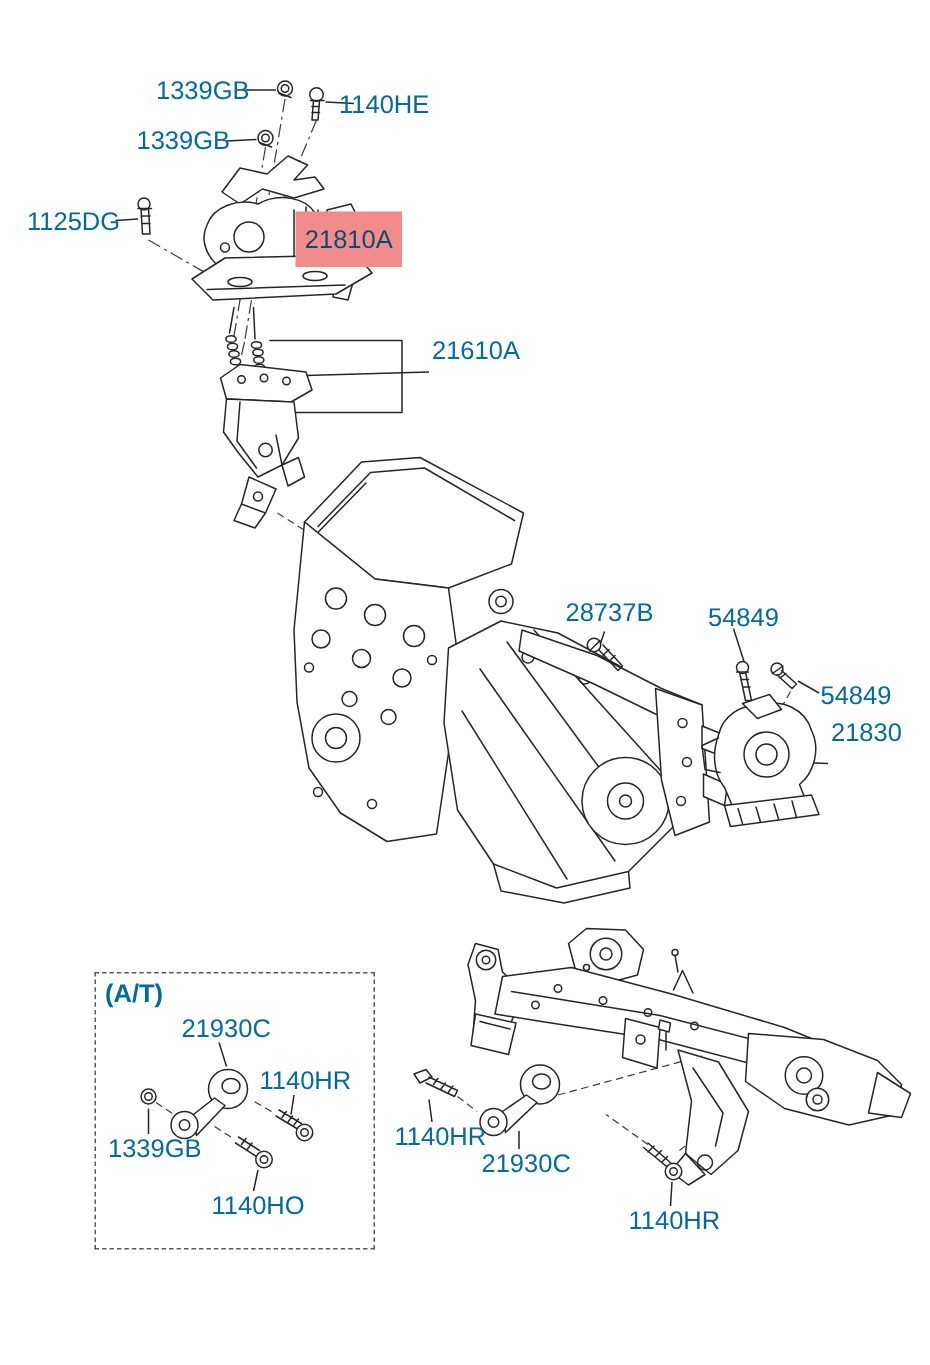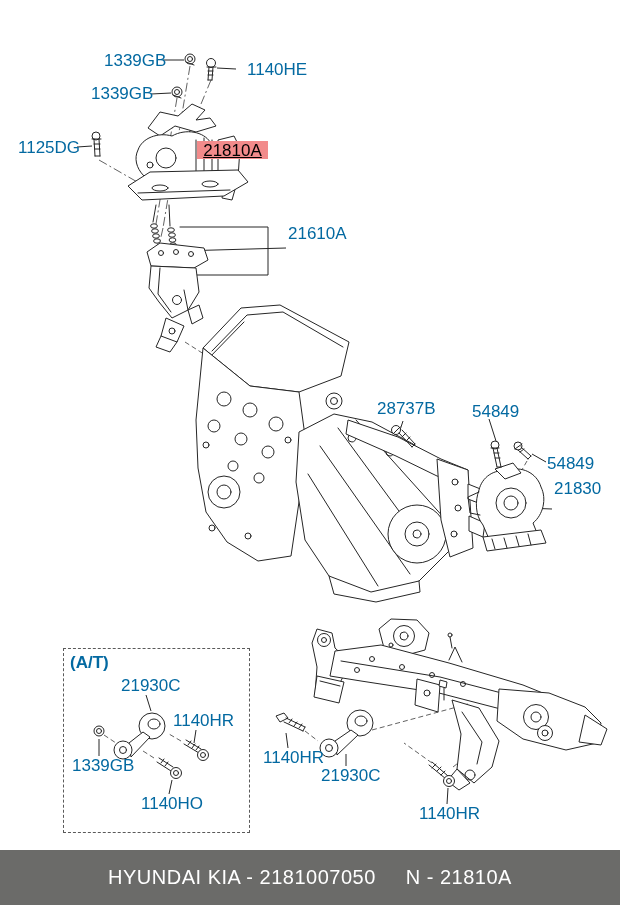--- a/index.html
+++ b/index.html
@@ -6,23 +6,23 @@
   .stage{position:relative;width:620px;height:910px;background:#fff;overflow:hidden;
          font-family:"Liberation Sans", sans-serif;}
   svg{position:absolute;left:0;top:0;}
   .ln{fill:none;stroke:#262626;stroke-width:1;stroke-linejoin:round;stroke-linecap:round;}
   .fw{fill:#ffffff;stroke:#262626;stroke-width:1;stroke-linejoin:round;}
   .dash{fill:none;stroke:#3a3a3a;stroke-width:.8;stroke-dasharray:5 3;}
   .ddot{fill:none;stroke:#3a3a3a;stroke-width:.8;stroke-dasharray:9 3 2 3;}
   .lead{fill:none;stroke:#262626;stroke-width:1;}
   .part-label{position:absolute;font-size:17px;color:#0369a1;white-space:nowrap;line-height:1;}
   .at-title{font-weight:bold;}
-  .hl-box{position:absolute;left:197px;top:141px;width:71px;height:18px;
-          background:#f28b8b;color:#000000;font-size:17px;display:flex;
-          align-items:center;justify-content:center;line-height:1;text-decoration:underline;}
+  .hl-box{position:absolute;left:197px;top:141px;width:71px;height:37px;
+          background:#f28b8b;color:#0c4a6e;font-size:17px;display:flex;
+          align-items:center;justify-content:center;line-height:1;}
   .at-box{position:absolute;left:63px;top:648px;width:187px;height:185px;
           border:1.5px dashed #5a5a5a;box-sizing:border-box;}
   .footer{position:absolute;left:0;top:850px;width:620px;height:55px;background:#6b6b69;
           display:flex;align-items:center;justify-content:center;gap:30px;}
   .footer span{color:#ffffff;font-size:20px;letter-spacing:.5px;}
 </style>
 </head>
 <body>
 
 <div class="stage">
@@ -248,21 +248,21 @@
         <circle class="ln" cx="203" cy="755" r="2.5"></circle>
       <path class="ln" d="M157,762 L171,771 M159,758 L173,767 M161,763 L164,759 M165,766 L168,762"></path>
       <circle class="fw" cx="176" cy="773" r="5.5"></circle>
         <circle class="ln" cx="176" cy="773" r="2.5"></circle>
     </g>
   </svg>
 
   <div class="at-box"></div>
 
   <div class="part-label" style="left:104px;top:52px">1339GB</div>
-  <div class="part-label" style="left:247px;top:61px">1140HE</div>
+  <div class="part-label" style="left:226px;top:61px">1140HE</div>
   <div class="part-label" style="left:91px;top:85px">1339GB</div>
   <div class="part-label" style="left:18px;top:139px">1125DG</div>
 
   <div class="hl-box">21810A</div>
 
   <div class="part-label" style="left:288px;top:225px">21610A</div>
   <div class="part-label" style="left:377px;top:400px">28737B</div>
   <div class="part-label" style="left:472px;top:403px">54849</div>
   <div class="part-label" style="left:547px;top:455px">54849</div>
   <div class="part-label" style="left:554px;top:480px">21830</div>
@@ -270,18 +270,14 @@
   <div class="part-label at-title" style="left:70px;top:654px">(A/T)</div>
   <div class="part-label" style="left:121px;top:677px">21930C</div>
   <div class="part-label" style="left:173px;top:712px">1140HR</div>
   <div class="part-label" style="left:72px;top:757px">1339GB</div>
   <div class="part-label" style="left:141px;top:795px">1140HO</div>
 
   <div class="part-label" style="left:263px;top:749px">1140HR</div>
   <div class="part-label" style="left:321px;top:767px">21930C</div>
   <div class="part-label" style="left:419px;top:805px">1140HR</div>
 
-  <div class="footer">
-    <span>HYUNDAI  KIA - 2181007050</span>
-    <span>N - 21810A</span>
-  </div>
 
 </div>
 
 </body></html>

